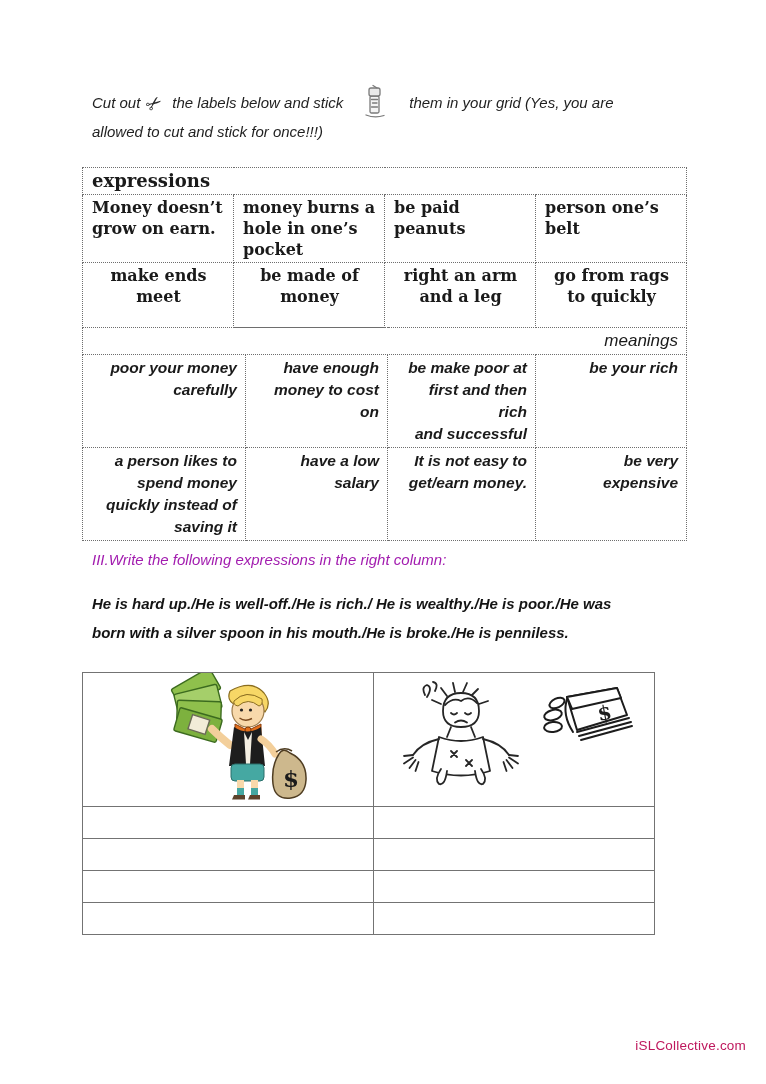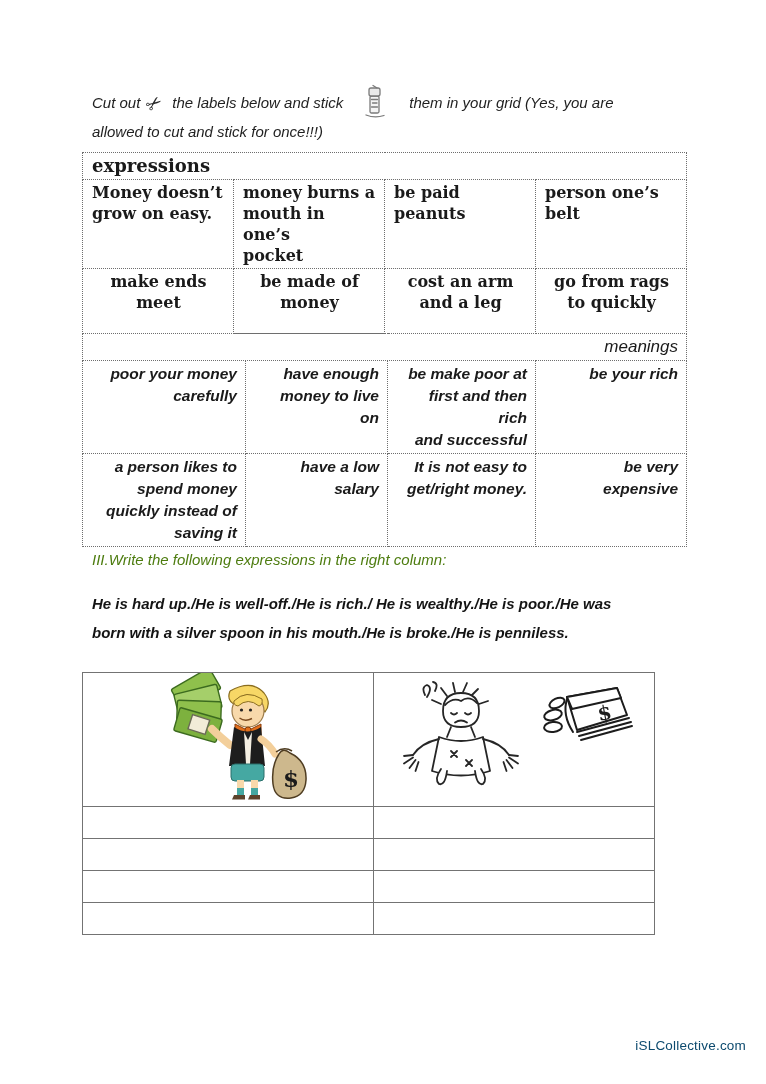--- a/index.html
+++ b/index.html
@@ -19,21 +19,21 @@
     font-style:italic; font-size:15px; line-height:27px; color:#1f1f1f;
   }
   .instructions .seg { white-space:pre-line; }
   .scissors {
     display:inline-block; font-style:normal; font-size:19px; color:#2a2a2a;
     transform:rotate(-38deg); margin:0 10px 0 6px; vertical-align:-2px;
   }
   .glue-icon { vertical-align:-10px; margin:0 22px 0 20px; }
 
   
-  .grid { border-collapse:collapse; table-layout:fixed; width:604px; }
+  .grid { border-collapse:collapse; table-layout:fixed; width:604px;margin-top:15px; }
   .grid td {
     border:1px dotted #6e6e6e; vertical-align:top;
     padding:2px 8px 2px 9px; white-space:pre-line; overflow:hidden;
   }
   .grid-wrap { position:absolute; left:82px; top:152px; }
   .grid-mean { margin-top:-1px;text-align:right; }
   .hdr-expressions td {
     height:26px; font-family:"DejaVu Serif", serif; font-weight:bold;
     font-size:18px; line-height:23px; padding-top:1px;
   }
@@ -48,42 +48,42 @@
   }
   .row-mean td {
     font-style:italic; font-weight:bold; font-size:15.5px; line-height:22px;
   }
   .grid-mean .row-mean.r1 td { height:67px; }
   .grid-mean .row-mean.r2 td { height:91px; }
 
   
   .prompt {
     position:absolute; left:92px; top:551px;
-    font-style:italic; font-size:15px; color:#4d7c0f;
+    font-style:italic; font-size:15px; color:#a21caf;
   }
   .expr-list {
     position:absolute; left:92px; top:589px; width:610px;
     font-style:italic; font-weight:bold; font-size:15px; line-height:29px;
     white-space:pre-line; color:#141414;
   }
 
   
   .answer-wrap { position:absolute; left:82px; top:672px; }
   .answer { border-collapse:collapse; table-layout:fixed; width:572px; }
   .answer td { border:1px solid #737373; }
   .answer .img-row td { height:131px; }
   .answer .img-row td.cell-rich { vertical-align:bottom; text-align:center; }
   .answer .img-row td.cell-poor { vertical-align:top; text-align:center; padding-top:8px; }
   .answer .empty-row td { height:32px; }
   .rich-svg { display:inline-block; transform:translateX(12px); }
 
   
   .footer {
     position:absolute; right:20px; top:1038px;
-    font-size:13.5px; color:#0c4a6e; letter-spacing:0.2px;
+    font-size:13.5px; color:#be185d; letter-spacing:0.2px;
   }
 </style>
 </head>
 <body>
 
 <div class="page">
 
   <p class="instructions"><span class="seg">Cut out</span><span class="scissors">✂</span><span class="seg">the labels below and stick</span><svg class="glue-icon" width="24" height="34" viewBox="0 0 24 34">
       <g fill="none" stroke="#7a7a7a" stroke-width="1.3" stroke-linecap="round" stroke-linejoin="round">
         <path d="M3 31 q9 3.5 18 0.5"></path>
@@ -102,35 +102,35 @@
           <col style="width:151px">
           <col style="width:151px">
           <col style="width:151px">
         </colgroup>
       <tbody>
           <tr class="hdr-expressions">
         <td colspan="4">expressions</td>
       </tr>
       <tr class="row-expr r1">
         <td>Money doesn’t
-grow on easy.</td>
+grow on earn.</td>
         <td>money burns a
-mouth in one’s
+hole in one’s
 pocket</td>
         <td>be paid
 peanuts</td>
         <td>person one’s
 belt</td>
       </tr>
       <tr class="row-expr r2">
         <td>make ends
 meet</td>
         <td>be made of
 money</td>
-        <td>cost an arm
+        <td>right an arm
 and a leg</td>
         <td>go from rags
 to quickly</td>
       </tr>
     </tbody>
       </table>
     <table class="grid grid-mean">
       <colgroup>
           <col style="width:163px">
           <col style="width:142px">
@@ -138,36 +138,36 @@
           <col style="width:151px">
         </colgroup>
       <tbody>
           <tr class="hdr-meanings">
         <td colspan="4">meanings</td>
       </tr>
       <tr class="row-mean r1">
         <td>poor your money
 carefully</td>
         <td>have enough
-money to live
+money to cost
 on</td>
         <td>be make poor at
 first and then rich
 and successful</td>
         <td>be your rich</td>
       </tr>
       <tr class="row-mean r2">
         <td>a person likes to
 spend money
 quickly instead of
 saving it</td>
         <td>have a low
 salary</td>
         <td>It is not easy to
-get/right money.</td>
+get/earn money.</td>
         <td>be very expensive</td>
       </tr>
     </tbody>
       </table>
   </div>
 
   <p class="prompt">III.Write the following expressions in the right column:</p>
   <p class="expr-list">He is hard up./He is well-off./He is rich./ He is wealthy./He is poor./He was
 born with a silver spoon in his mouth./He is broke./He is penniless.</p>
 

